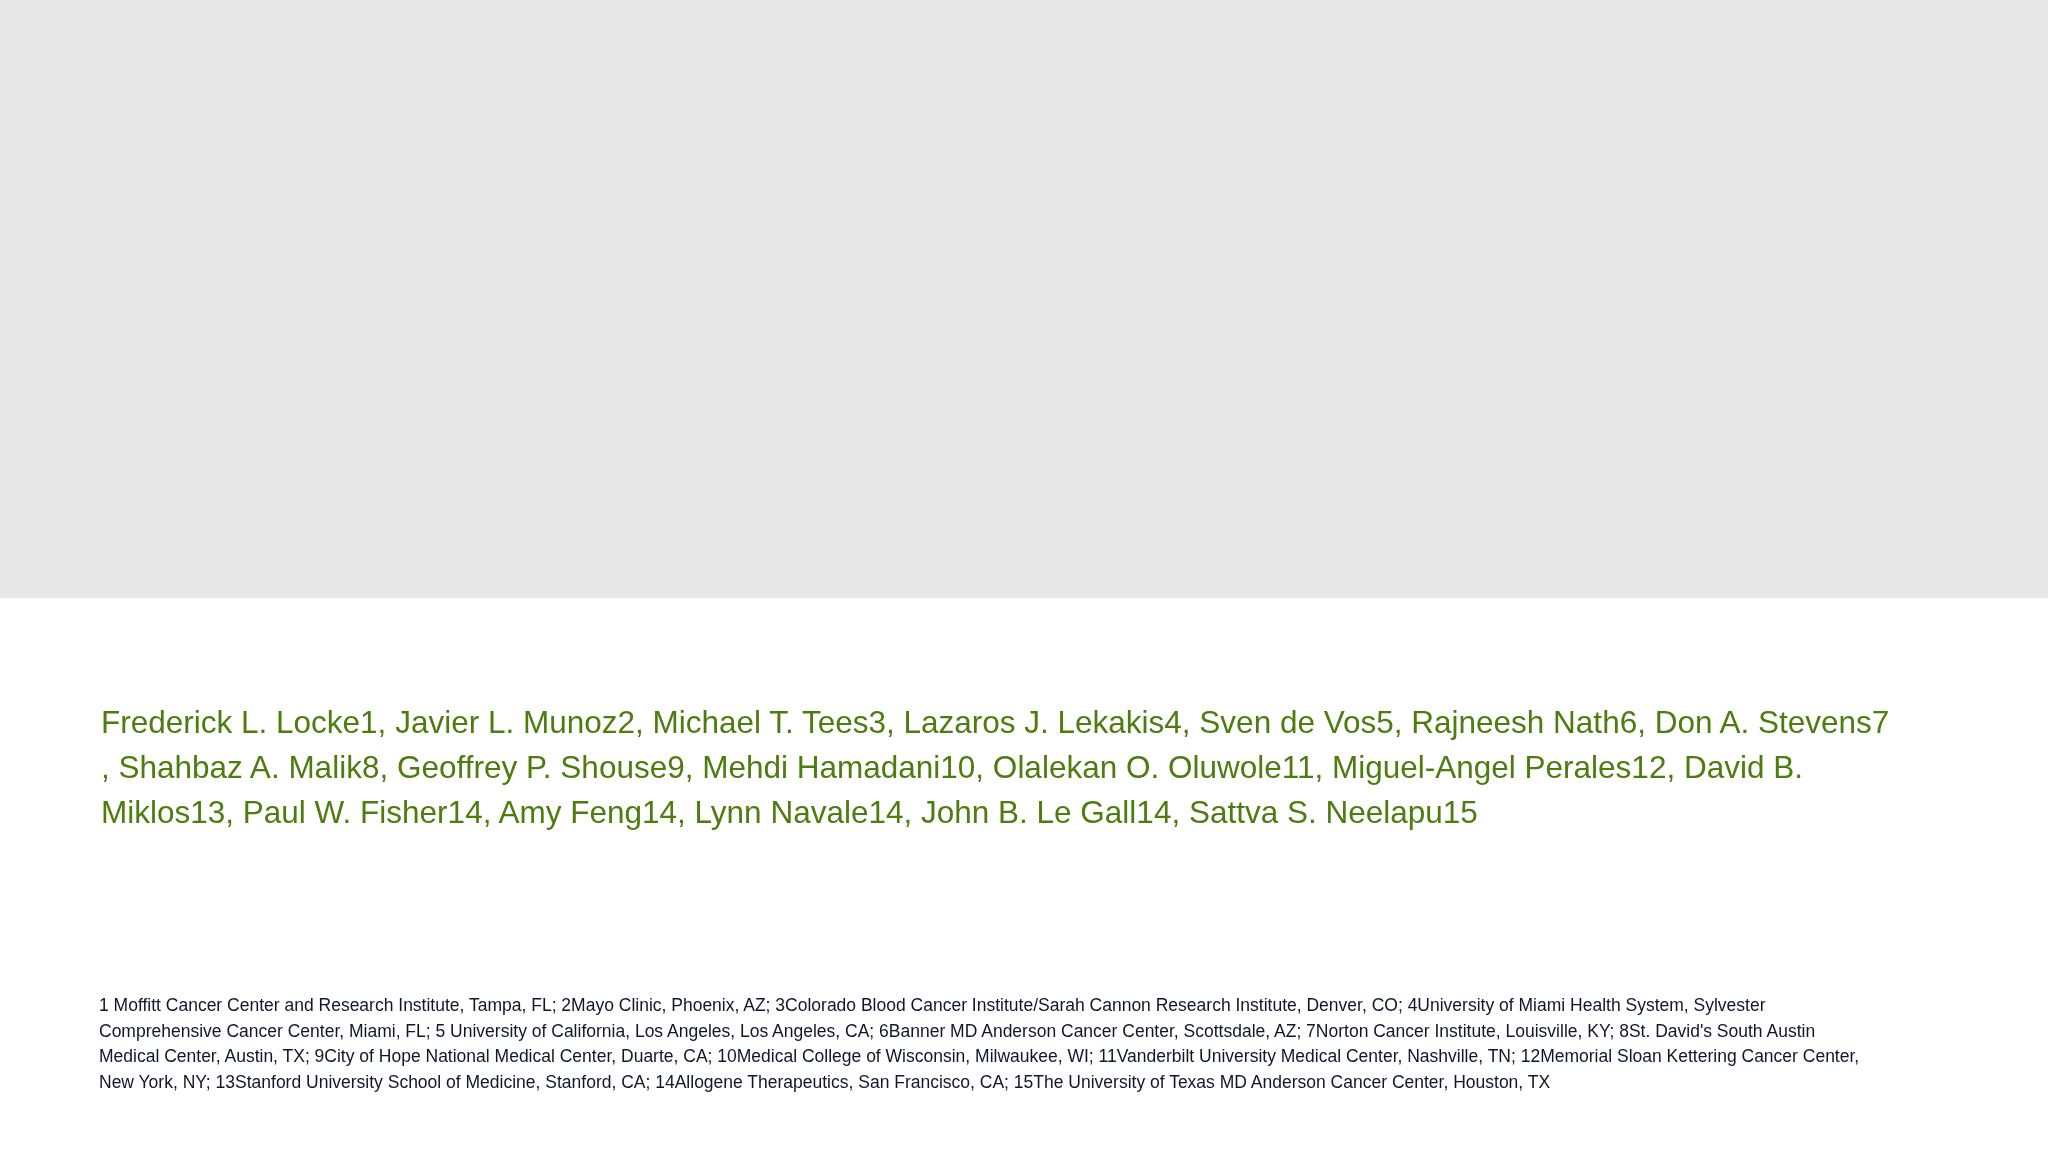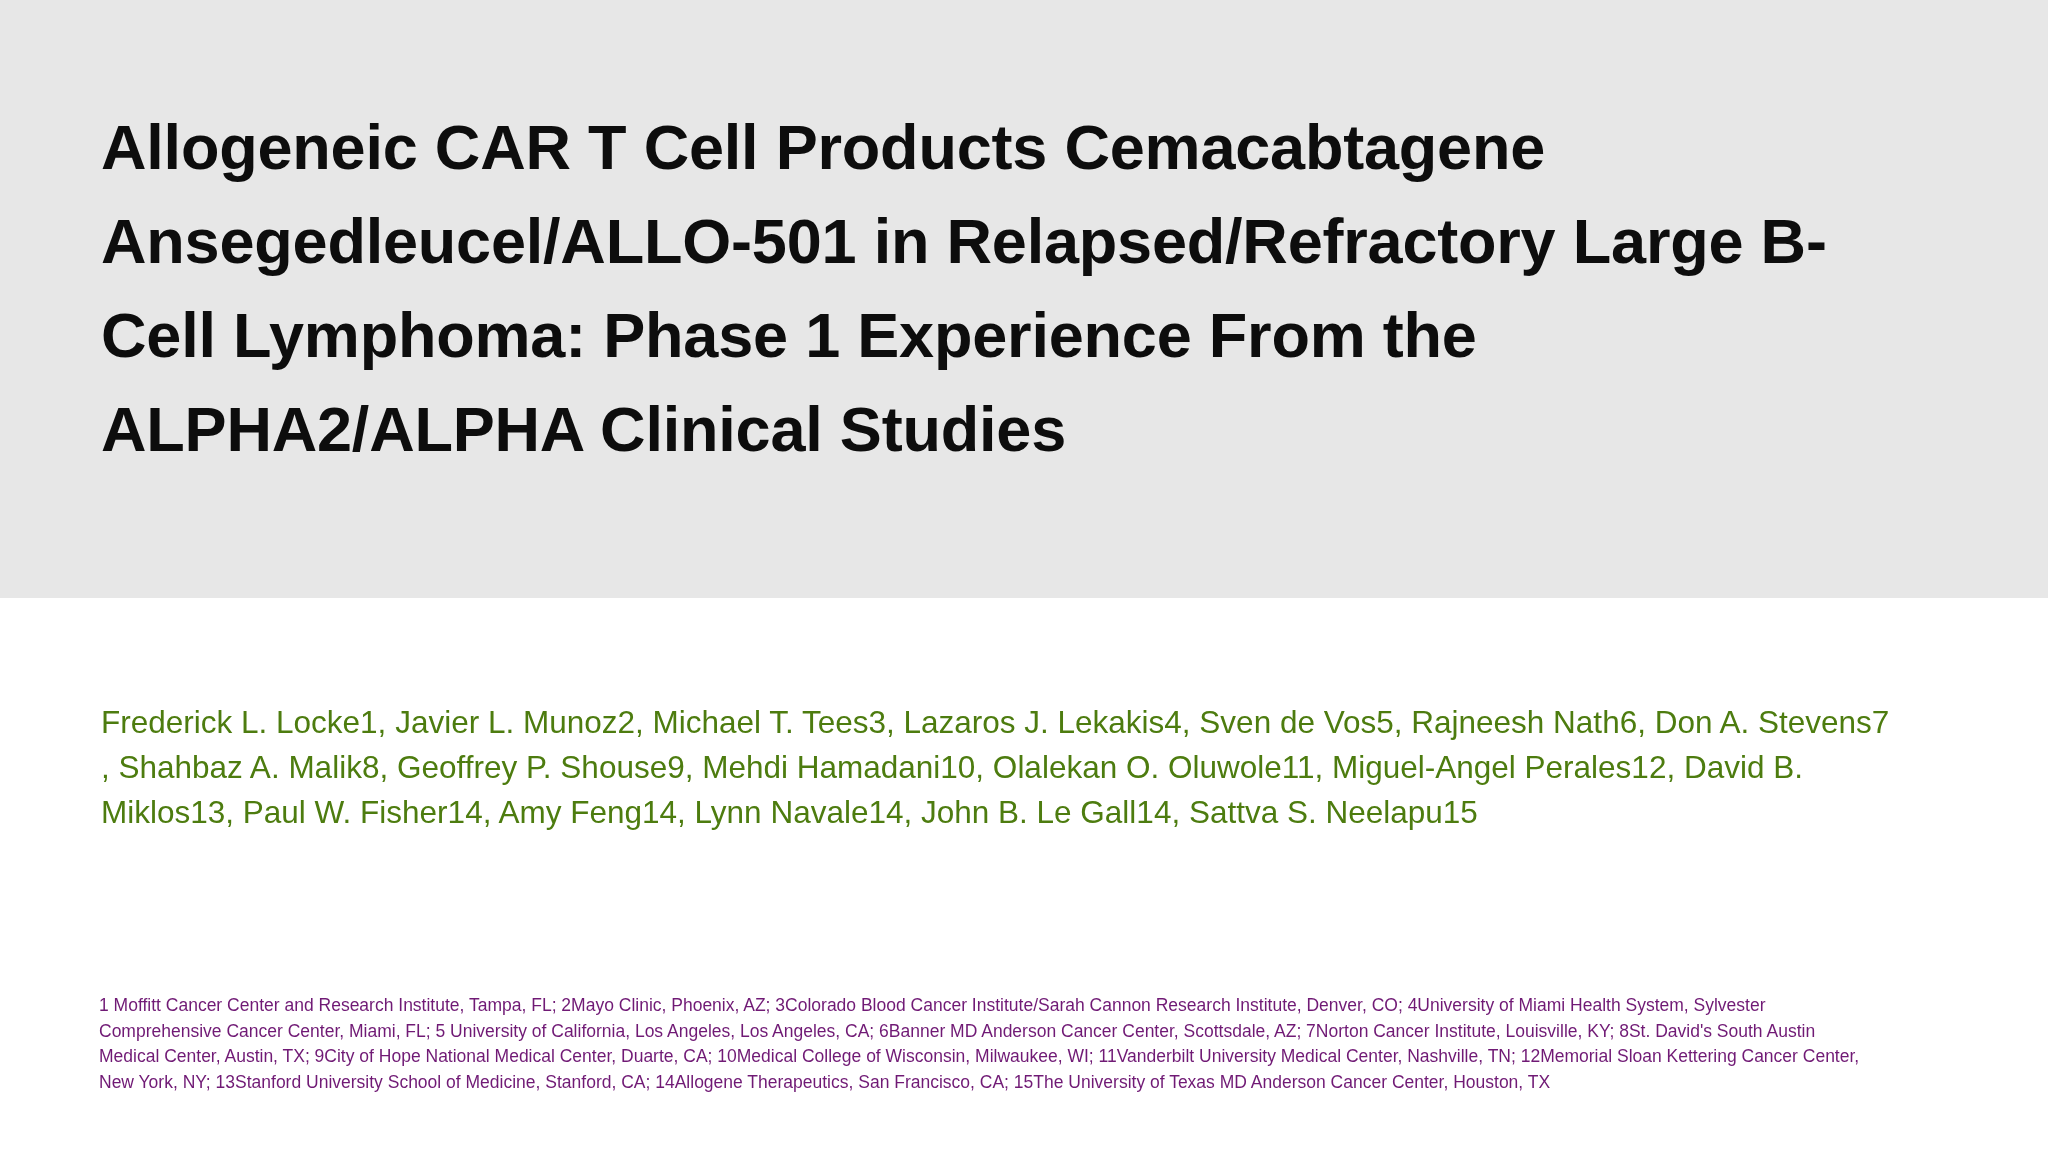--- a/index.html
+++ b/index.html
@@ -47,29 +47,28 @@
     line-height: 45px;
     color: #4d7c0f;
   }
   .affiliations {
     position: absolute;
     left: 99px;
     top: 993px;
     width: 1770px;
     font-size: 17.5px;
     line-height: 25.5px;
-    color: #701a75;
+    color: #0f172a;
   }
 </style>
 </head>
 <body>
 
 <div class="slide">
 
   <div class="title-band"></div>
 
-  <div class="title-text">Allogeneic CAR T Cell Products Cemacabtagene Ansegedleucel/ALLO-501 in Relapsed/Refractory Large B-Cell Lymphoma: Phase 1 Experience From the ALPHA2/ALPHA Clinical Studies</div>
 
   <div class="authors">Frederick L. Locke1, Javier L. Munoz2, Michael T. Tees3, Lazaros J. Lekakis4, Sven de Vos5, Rajneesh Nath6, Don A. Stevens7 , Shahbaz A. Malik8, Geoffrey P. Shouse9, Mehdi Hamadani10,  Olalekan O. Oluwole11, Miguel-Angel Perales12, David B. Miklos13, Paul W. Fisher14, Amy Feng14, Lynn Navale14, John B. Le Gall14, Sattva S. Neelapu15</div>
 
   <div class="affiliations">1 Moffitt Cancer Center and Research Institute, Tampa, FL; 2Mayo Clinic, Phoenix, AZ; 3Colorado Blood Cancer Institute/Sarah Cannon Research Institute, Denver, CO; 4University of Miami Health System, Sylvester Comprehensive Cancer Center, Miami, FL; 5 University of California, Los Angeles, Los Angeles, CA; 6Banner MD Anderson Cancer Center, Scottsdale, AZ; 7Norton Cancer Institute, Louisville, KY; 8St. David's South Austin Medical Center, Austin, TX; 9City of Hope National Medical Center, Duarte, CA; 10Medical College of Wisconsin, Milwaukee, WI; 11Vanderbilt University Medical Center, Nashville, TN; 12Memorial Sloan Kettering Cancer Center, New York, NY; 13Stanford University School of Medicine, Stanford, CA; 14Allogene Therapeutics, San Francisco, CA; 15The University of Texas MD Anderson Cancer Center, Houston, TX</div>
 
 </div>
 
 </body></html>

